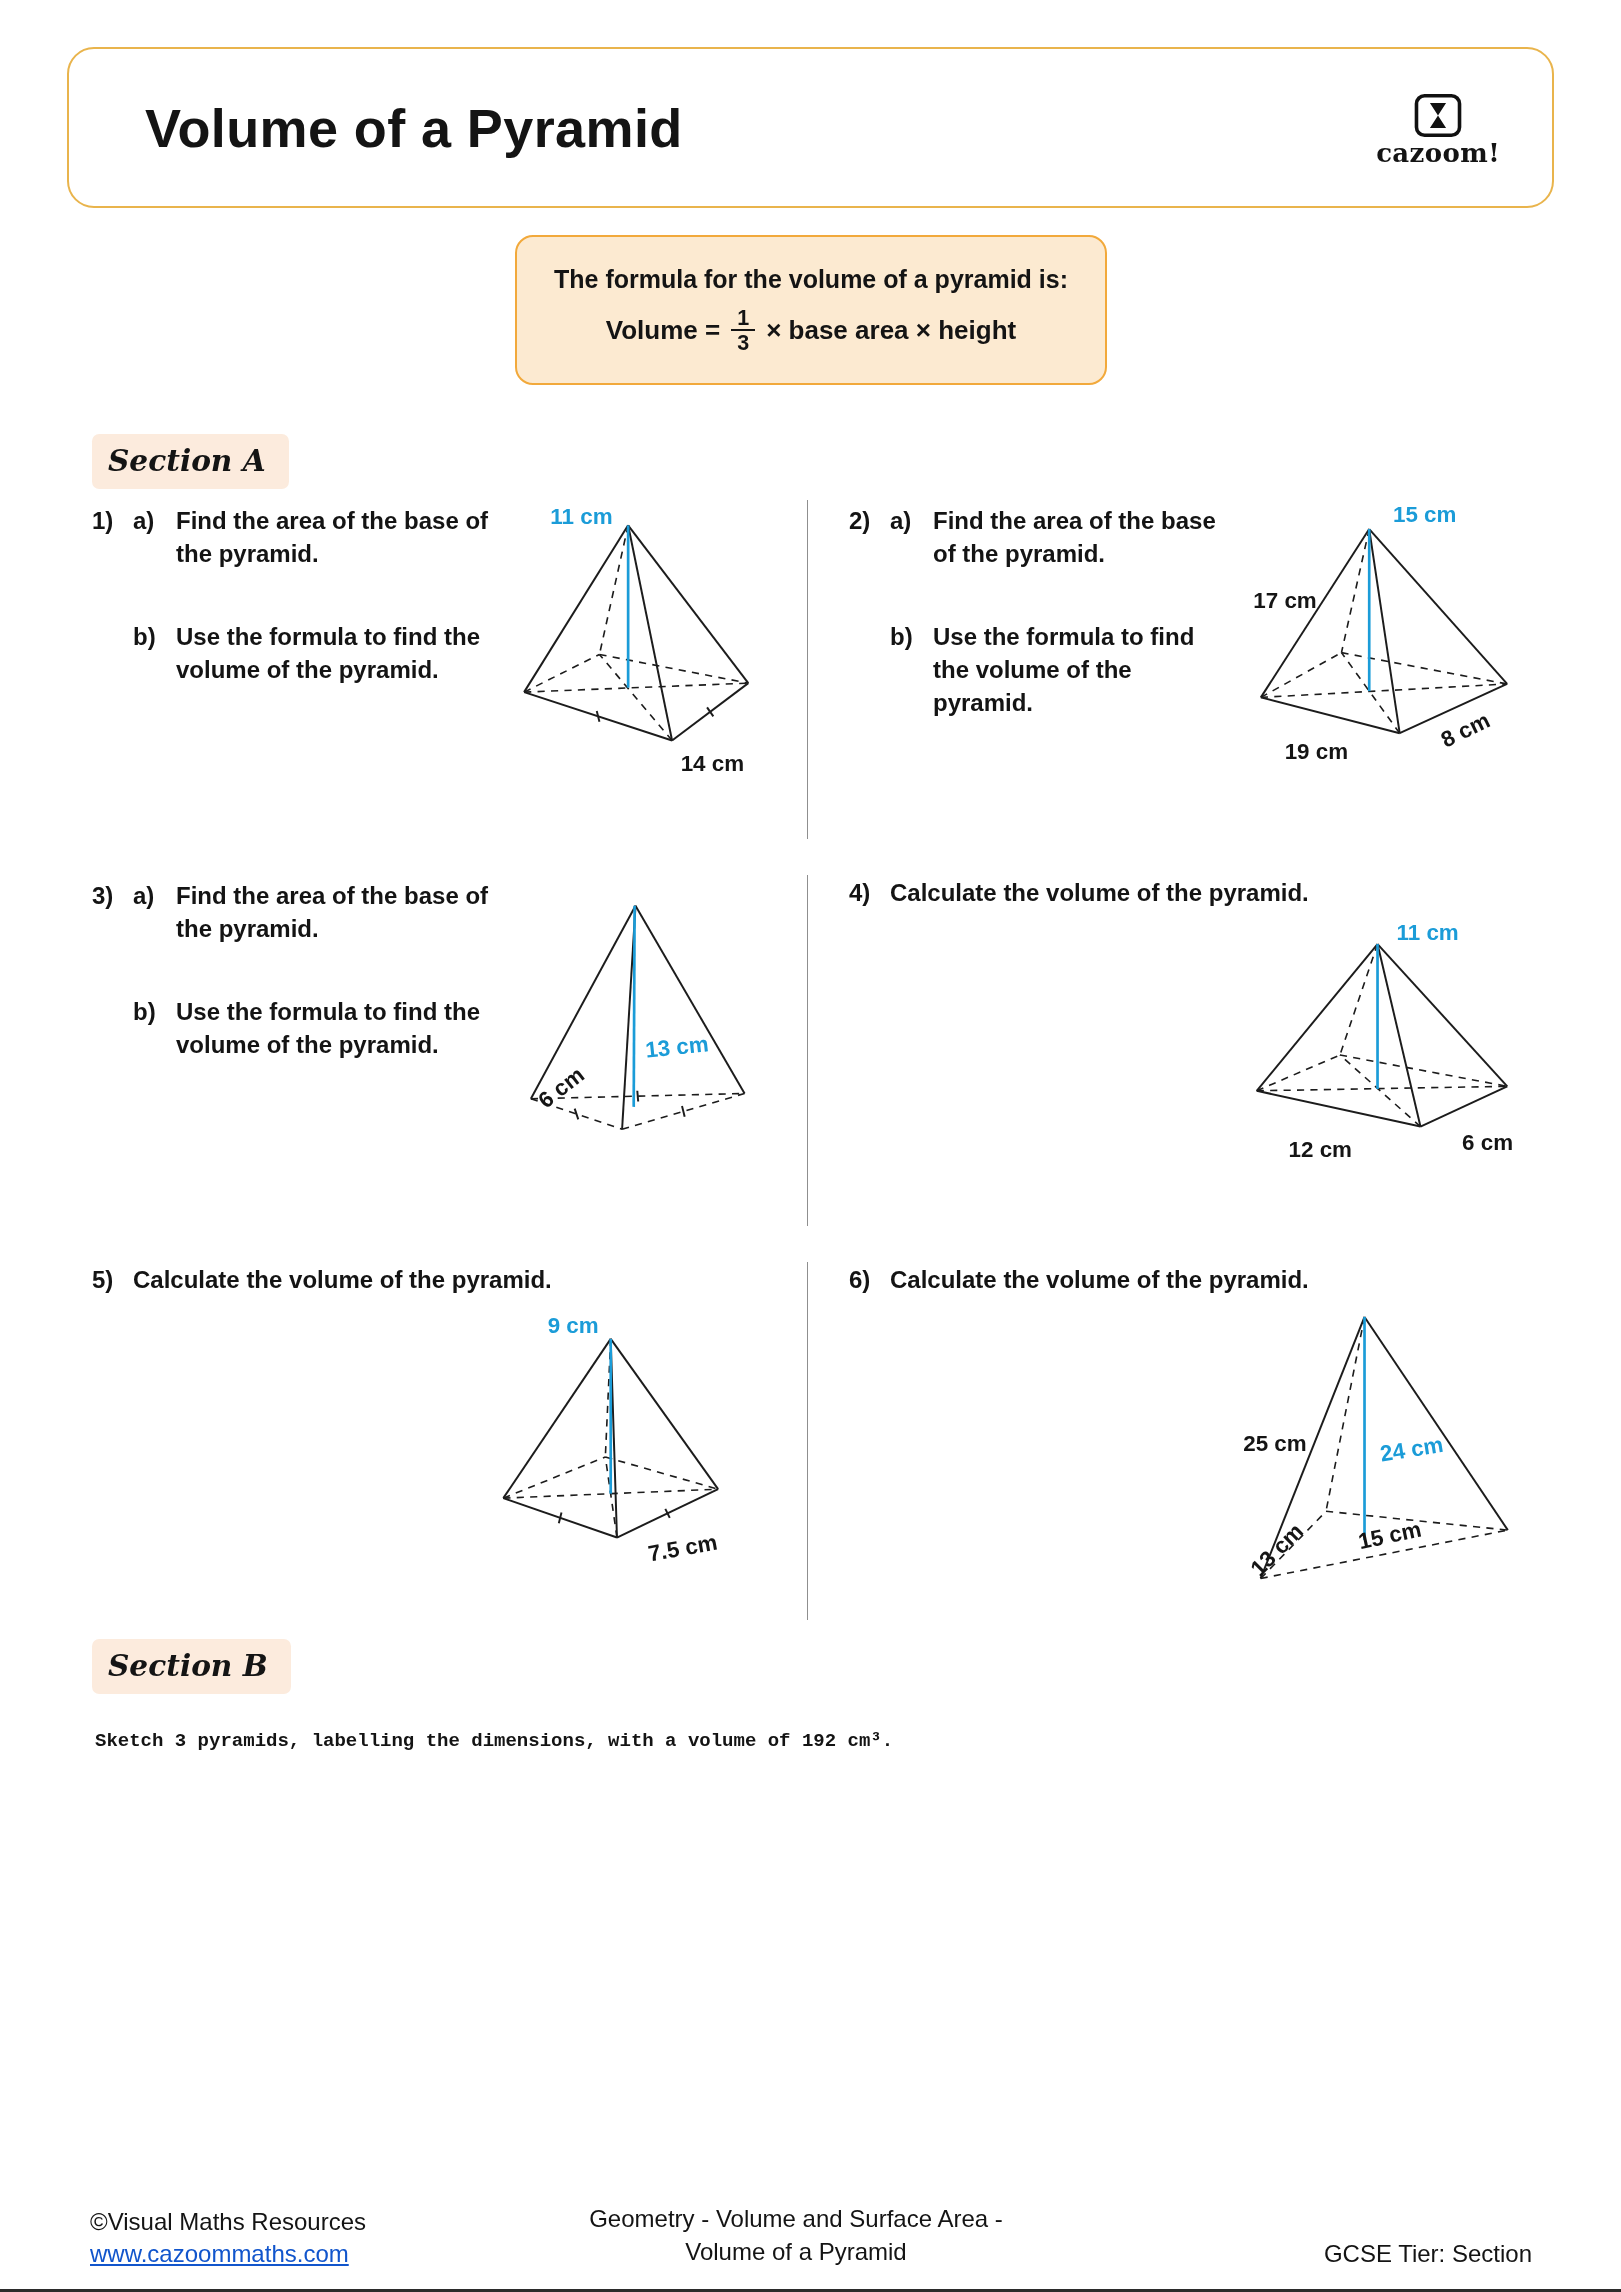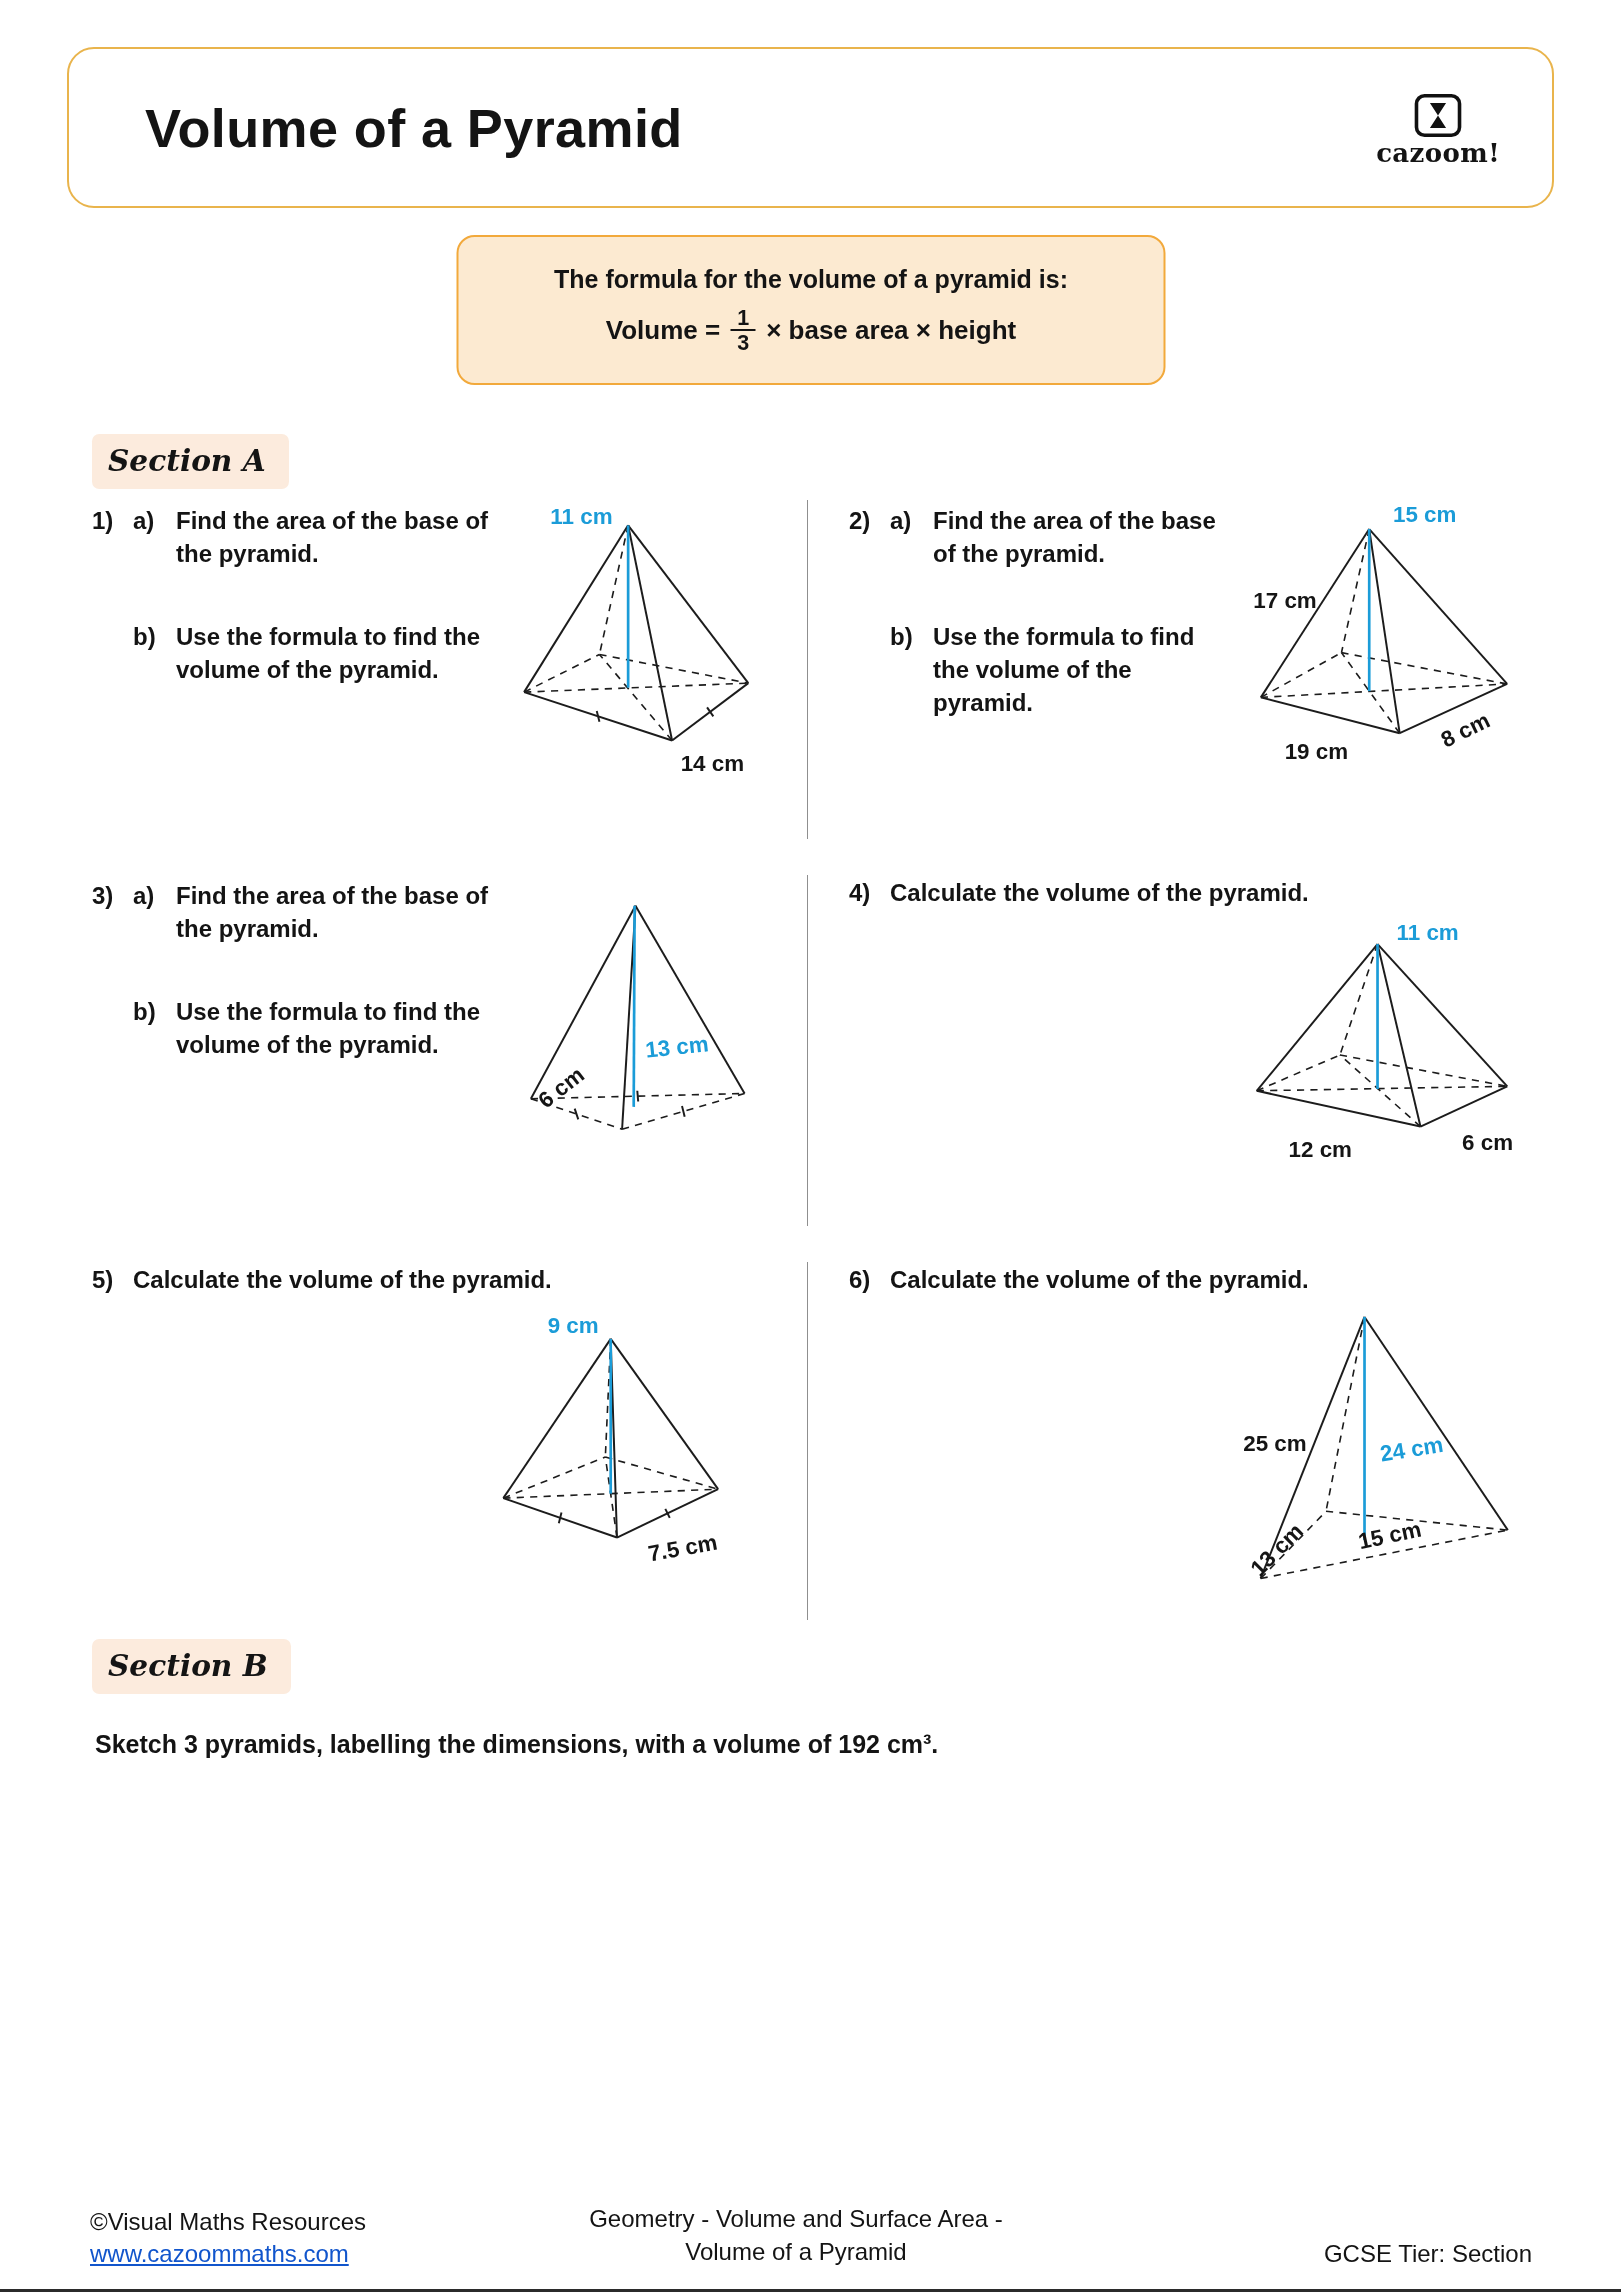--- a/index.html
+++ b/index.html
@@ -26,41 +26,41 @@
     display:flex;align-items:center;justify-content:space-between;
     padding:0 52px 0 76px;background:#fff;
   }
   .page-title{font-size:54px;font-weight:800;letter-spacing:0.4px;}
   .logo{display:flex;flex-direction:column;align-items:center;gap:0;margin-top:5.4px;}
   .logo-text{font-family:"DejaVu Serif",serif;font-weight:700;font-size:26px;letter-spacing:0.4px;}
 
   
   .formula-box{
     position:absolute;top:235px;left:50%;transform:translateX(-50%);
-    width:709px;min-height:150px;background:var(--formula-bg);
+    width:592px;min-height:150px;background:var(--formula-bg);
     border:2.7px solid var(--formula-border);border-radius:18px;
     display:flex;flex-direction:column;align-items:center;justify-content:center;
     gap:12.5px;padding:21.5px 27px;
   }
   .formula-intro{font-size:25px;font-weight:700;}
   .formula-line{font-size:26px;font-weight:700;display:flex;align-items:center;gap:10.7px;}
   .frac{display:inline-flex;flex-direction:column;align-items:center;line-height:1.05;font-size:21.5px;}
   .frac .den{border-top:2.7px solid var(--ink);padding:0.9px 6.3px 0 6.3px;}
   .frac .num{padding:0 6.3px;}
 
   
   .section-label{
     position:absolute;left:92px;display:inline-block;
     background:var(--section-bg);border-radius:7.2px;padding:9px 23px 10.7px 16px;
     font-family:"DejaVu Serif",serif;font-style:italic;font-weight:700;font-size:29.6px;
   }
   #section-a{top:434px;}
   #section-b{top:1639px;}
   .section-b-task{
-    position:absolute;top:1730px;left:95px;font-size:25px;font-weight:700;
+    position:absolute;top:1730px;left:95px;font-size:19px;font-weight:700;font-family:Liberation Mono, monospace;
   }
 
   
   .qgrid{
     position:absolute;top:500px;left:92px;width:1437px;
     display:grid;grid-template-columns:1fr 1fr;row-gap:36px;
   }
   .qcell{padding-top:3.6px;}
   .c-left{border-right:1.8px solid #8f8f8f;padding-right:30px;}
   .c-right{padding-left:41px;}

